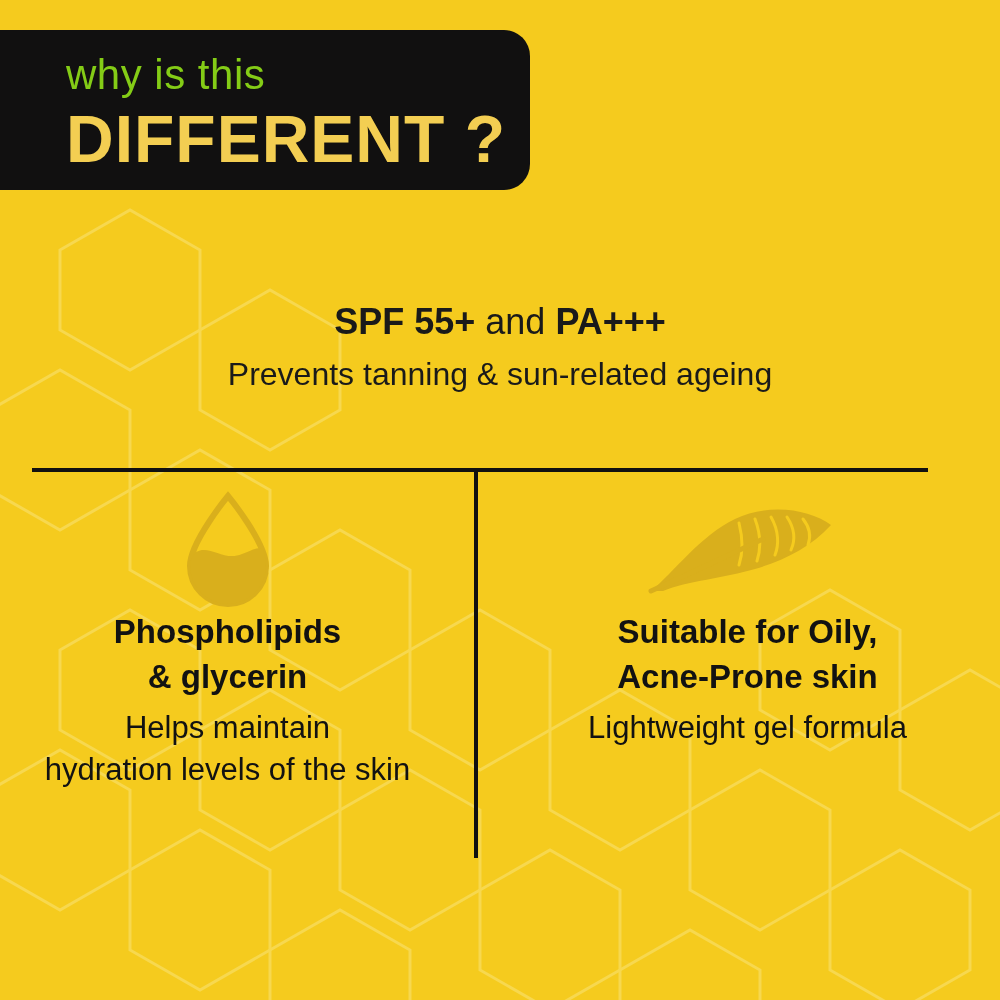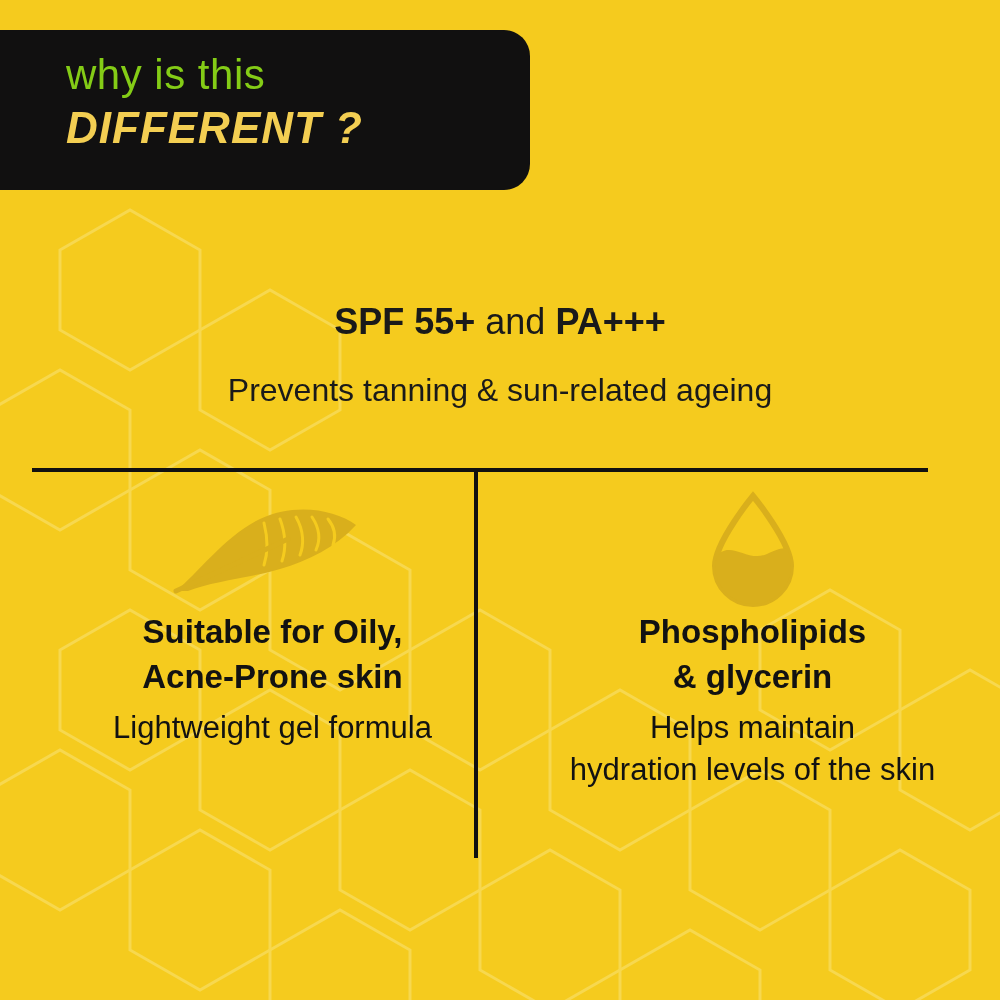--- a/index.html
+++ b/index.html
@@ -44,25 +44,24 @@
     font-size: 42px;
     font-weight: 400;
     letter-spacing: 0.5px;
     line-height: 1;
   }
   .header-banner .line2 {
     position: absolute;
     left: 96px;
     top: 76px;
     color: #F3CE52;
-    font-size: 44px;
+    font-size: 66px;
     font-weight: 700;
     letter-spacing: 1px;
     line-height: 1;
-    font-style: italic;
   }
 
   
   .top-claim {
     position: absolute;
     left: 0;
     top: 300px;
     width: 1000px;
     text-align: center;
     z-index: 2;
@@ -70,21 +69,21 @@
   .top-claim .claim-title {
     color: #1a1a1a;
     font-size: 36px;
     font-weight: 400;
     line-height: 1.2;
   }
   .top-claim .claim-title b {
     font-weight: 700;
   }
   .top-claim .claim-sub {
-    margin-top: 28px;
+    margin-top: 12px;
     color: #1a1a1a;
     font-size: 32px;
     font-weight: 400;
     line-height: 1.2;
   }
 
   
   .divider-horizontal {
     position: absolute;
     left: 32px;
@@ -182,45 +181,45 @@
     <b>SPF 55+</b><span> and </span><b>PA+++</b>
   </div>
   <div class="claim-sub">Prevents tanning &amp; sun-related ageing</div>
 </div>
 
 <div class="divider-horizontal"></div>
 <div class="divider-vertical"></div>
 
 <div class="features">
 
+  <div class="feature left">
+    <div class="feature-icon">
+      <svg width="96" height="120" viewBox="0 0 96 120" xmlns="http://www.w3.org/2000/svg">
+        <path d="M48 6 C48 6 10 52 10 76 a38 38 0 0 0 76 0 C86 52 48 6 48 6 Z" fill="none" stroke="#D9AF1C" stroke-width="6"></path>
+        <path d="M16 62 C30 54 44 72 62 64 C72 60 79 56 83 60 C85 66 86 71 86 76 a38 38 0 0 1 -76 0 c0 -5 2 -9 6 -14 Z" fill="#D9AF1C"></path>
+      </svg>
+    </div>
+    <div class="feature-title">Phospholipids
+&amp; glycerin</div>
+    <div class="feature-desc">Helps maintain
+hydration levels of the skin</div>
+  </div>
+
   <div class="feature right">
     <div class="feature-icon">
       <svg width="210" height="110" viewBox="0 0 210 110" xmlns="http://www.w3.org/2000/svg">
         <path d="M8 96 C30 78 58 40 92 24 C126 8 166 14 188 30 C168 52 140 66 112 74 C82 83 44 86 20 96 Z" fill="#D9AF1C"></path>
         <g stroke="#F5CB1E" stroke-width="3" fill="none" stroke-linecap="round">
           <path d="M96 28 C100 44 100 58 96 70"></path>
           <path d="M112 24 C118 40 118 54 114 66"></path>
           <path d="M128 22 C136 36 136 50 132 60"></path>
           <path d="M144 22 C152 34 152 46 148 55"></path>
           <path d="M160 24 C168 34 168 42 165 50"></path>
         </g>
         <path d="M8 96 C40 82 86 60 120 44" stroke="#D9AF1C" stroke-width="5" fill="none" stroke-linecap="round"></path>
       </svg>
     </div>
     <div class="feature-title">Suitable for Oily,
 Acne-Prone skin</div>
     <div class="feature-desc">Lightweight gel formula</div>
   </div>
 
-  <div class="feature left">
-    <div class="feature-icon">
-      <svg width="96" height="120" viewBox="0 0 96 120" xmlns="http://www.w3.org/2000/svg">
-        <path d="M48 6 C48 6 10 52 10 76 a38 38 0 0 0 76 0 C86 52 48 6 48 6 Z" fill="none" stroke="#D9AF1C" stroke-width="6"></path>
-        <path d="M16 62 C30 54 44 72 62 64 C72 60 79 56 83 60 C85 66 86 71 86 76 a38 38 0 0 1 -76 0 c0 -5 2 -9 6 -14 Z" fill="#D9AF1C"></path>
-      </svg>
-    </div>
-    <div class="feature-title">Phospholipids
-&amp; glycerin</div>
-    <div class="feature-desc">Helps maintain
-hydration levels of the skin</div>
-  </div>
-
 </div>
 
 </body></html>

